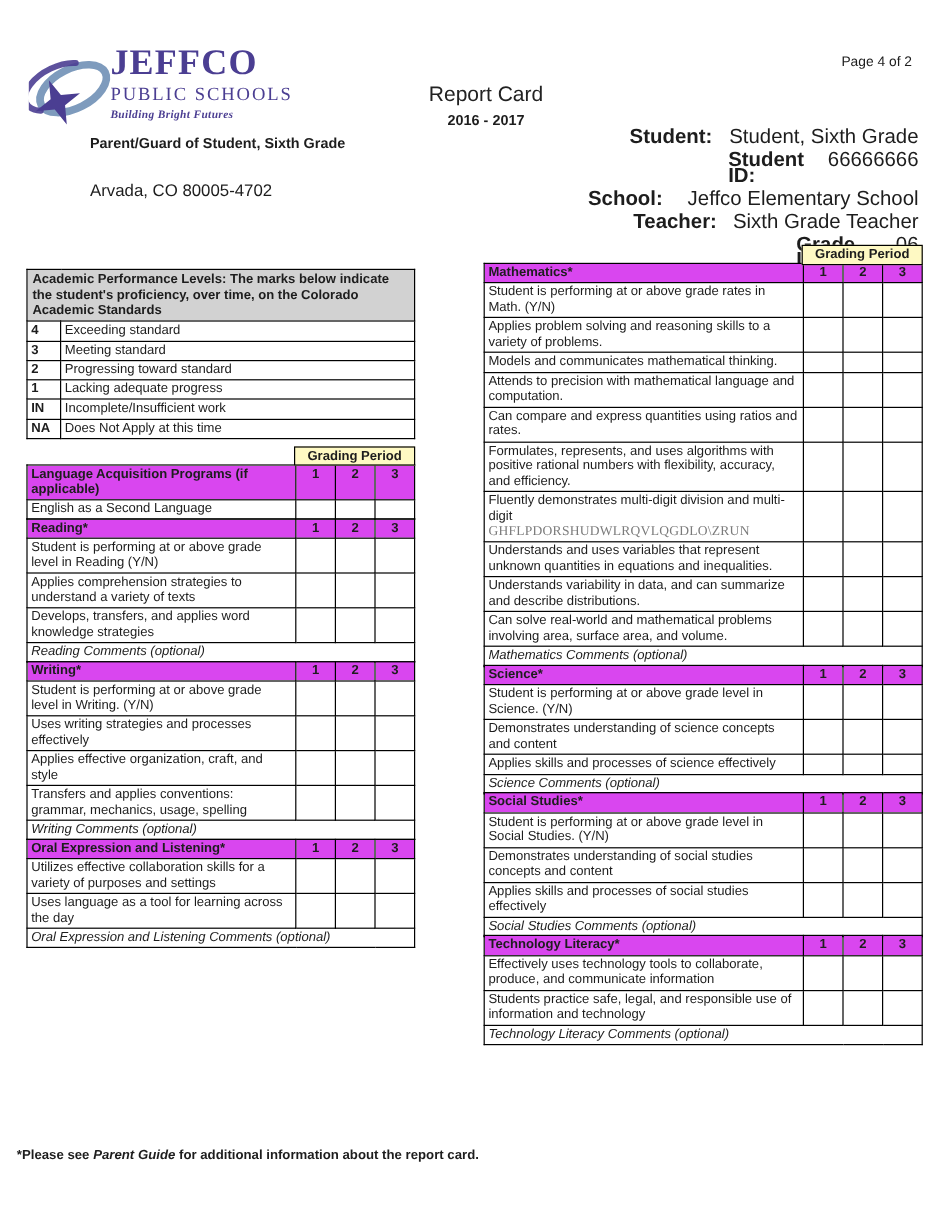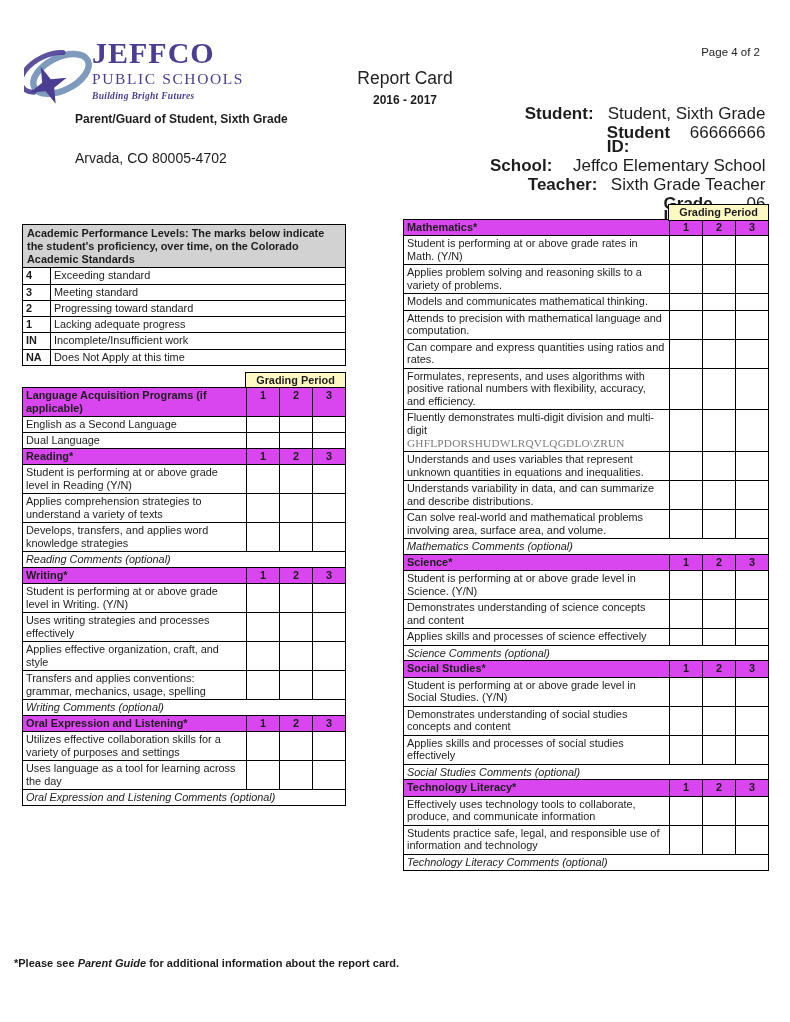--- a/index.html
+++ b/index.html
@@ -187,26 +187,20 @@
               <td class="pcell">1</td>
               <td class="pcell">2</td>
               <td class="pcell">3</td>
             </tr>
             <tr>
               <td>English as a Second Language</td>
               <td class="pcell"></td>
               <td class="pcell"></td>
               <td class="pcell"></td>
             </tr>
-            <tr>
-              <td>Dual Language</td>
-              <td class="pcell"></td>
-              <td class="pcell"></td>
-              <td class="pcell"></td>
-            </tr>
           </tbody>
         </table>
         <table class="tbl sec">
           <colgroup>
             <col>
             <col style="width: 33px;">
             <col style="width: 33px;">
             <col style="width: 33px;">
           </colgroup>
           <tbody>

